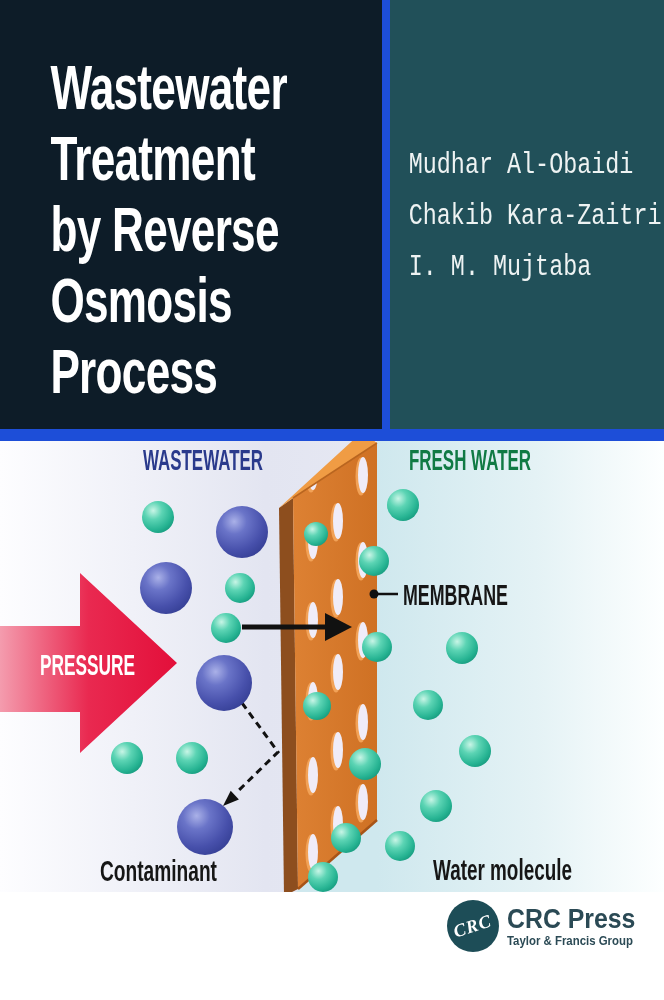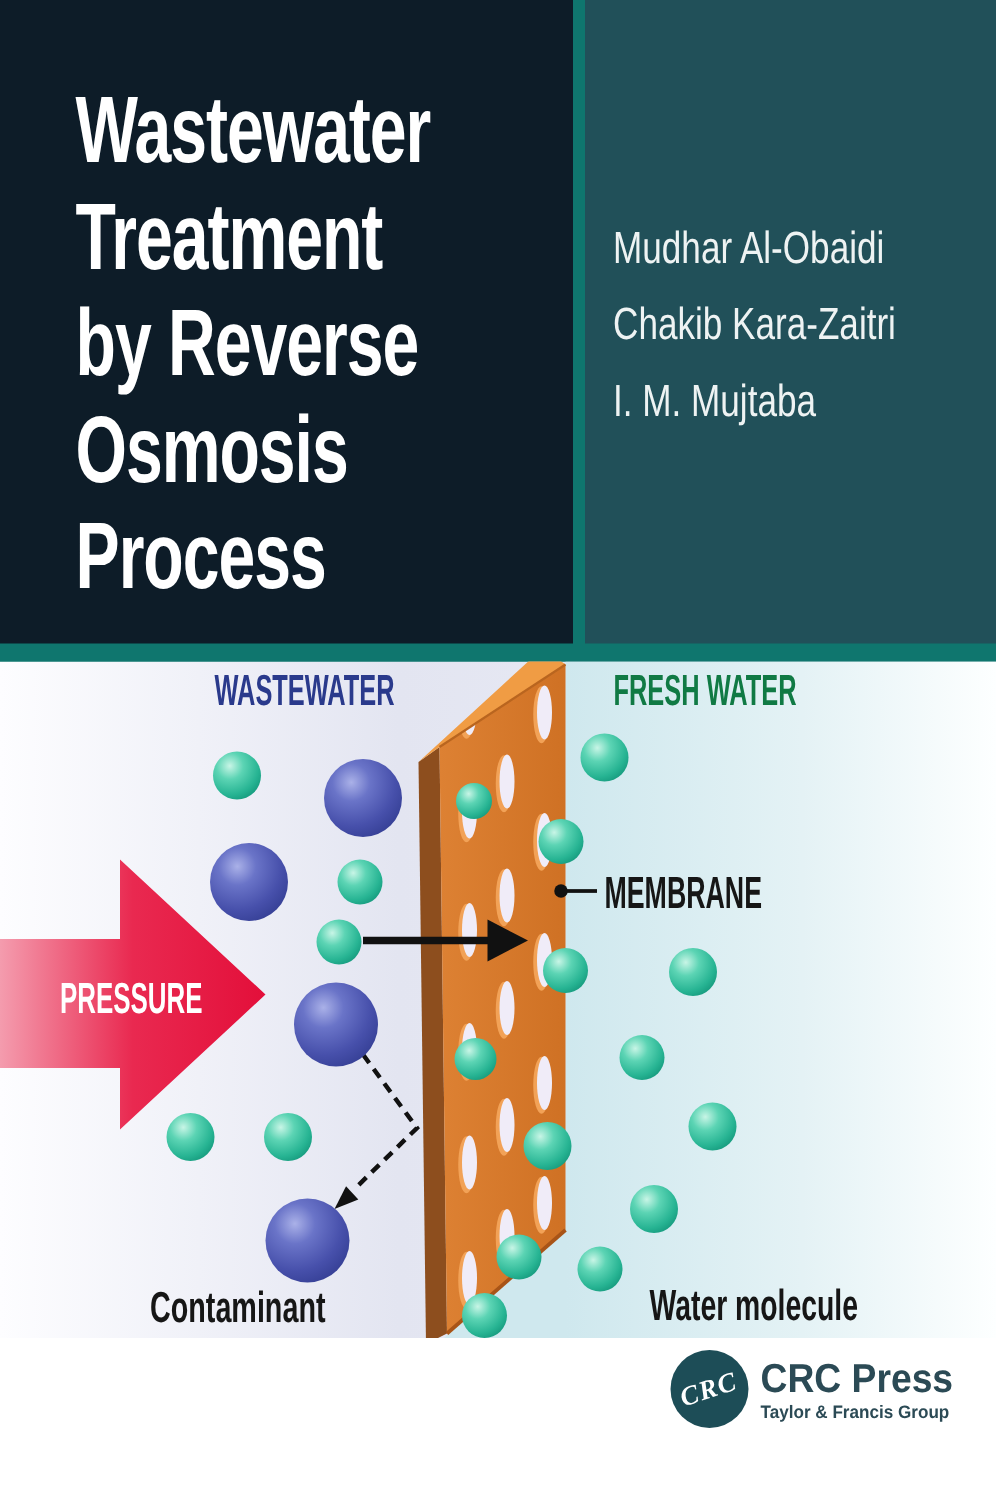--- a/index.html
+++ b/index.html
@@ -1,24 +1,24 @@
 <!DOCTYPE html>
 <html><head>
 <meta charset="utf-8">
 <style>
   html,body{margin:0;padding:0;background:#ffffff;}
-  .cover{position:relative;width:664px;height:1000px;background:#0f766e;overflow:hidden;
+  .cover{position:relative;width:664px;height:1000px;background:#1d4ed8;overflow:hidden;
          font-family:"Liberation Sans",sans-serif;}
   
   .title-block{position:absolute;left:0;top:0;width:382px;height:429px;background:#0d1c28;}
   .title-text{margin:0;padding:52px 0 0 72px;color:#ffffff;font-weight:bold;
               font-size:63px;line-height:71px;letter-spacing:-1px;
               transform:scaleX(0.70);transform-origin:left top;white-space:nowrap;}
   .title-line{display:block;}
-  .author-block{position:absolute;left:390px;top:0;width:274px;height:429px;background:#215059;}
+  .author-block{position:absolute;left:390px;top:0;width:274px;height:429px;background:#215059;font-family:Liberation Mono, monospace;}
   .author-text{margin:0;padding:140px 0 0 24px;color:#eef3f3;font-weight:normal;
                font-size:30px;line-height:51px;transform:scaleX(0.78);
                transform-origin:left top;white-space:nowrap;}
   .author-line{display:block;}
   
   .diagram{position:absolute;left:0;top:441px;width:664px;height:451px;}
   
   .footer{position:absolute;left:0;top:892px;width:664px;height:108px;background:#ffffff;}
   .crc-circle{position:absolute;left:447px;top:8px;width:52px;height:52px;border-radius:50%;
               background:#1d4d57;display:flex;align-items:center;justify-content:center;}

